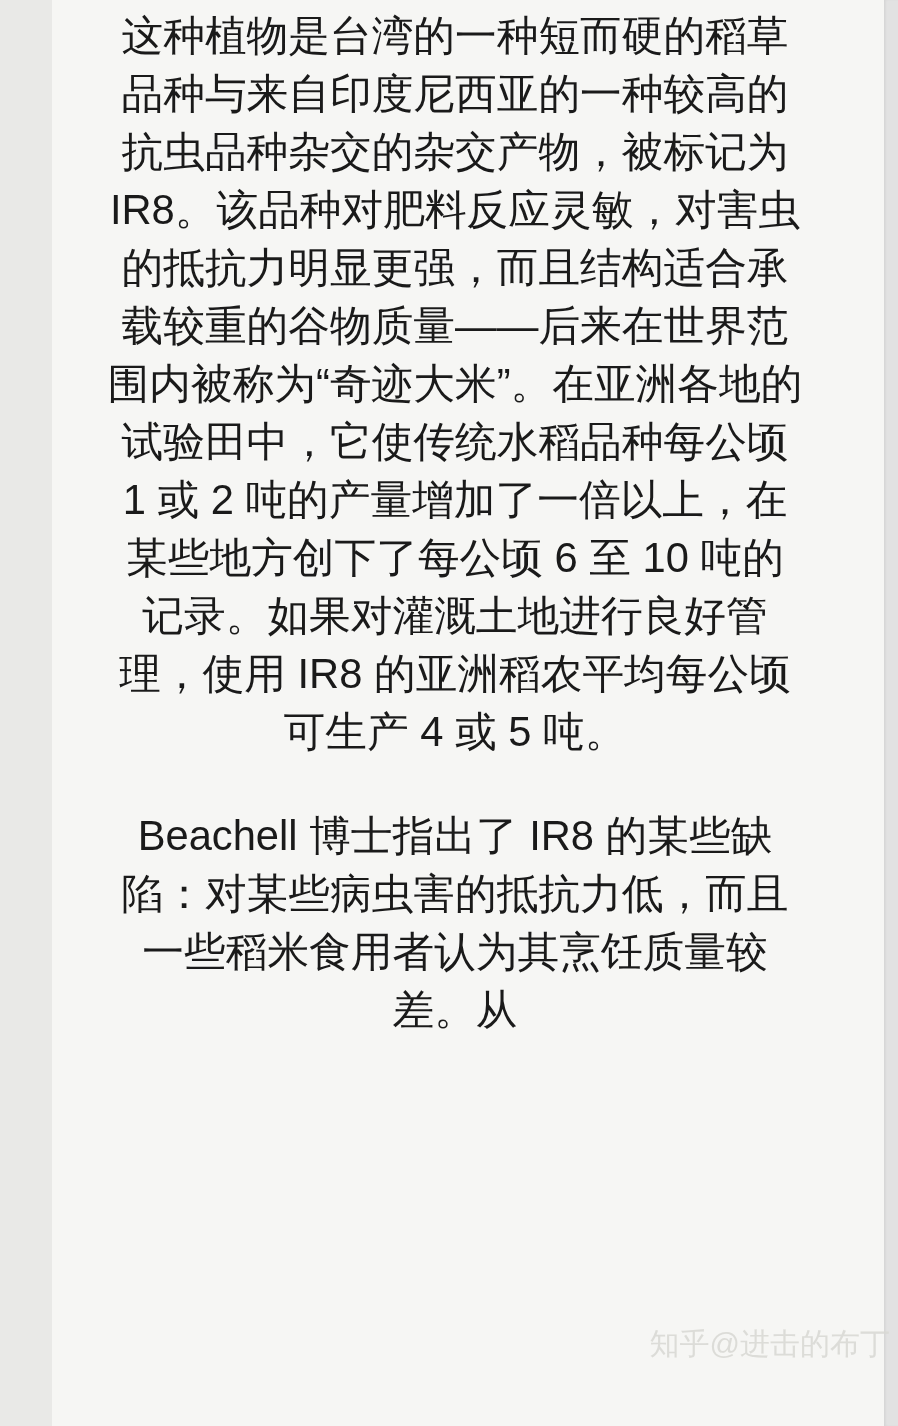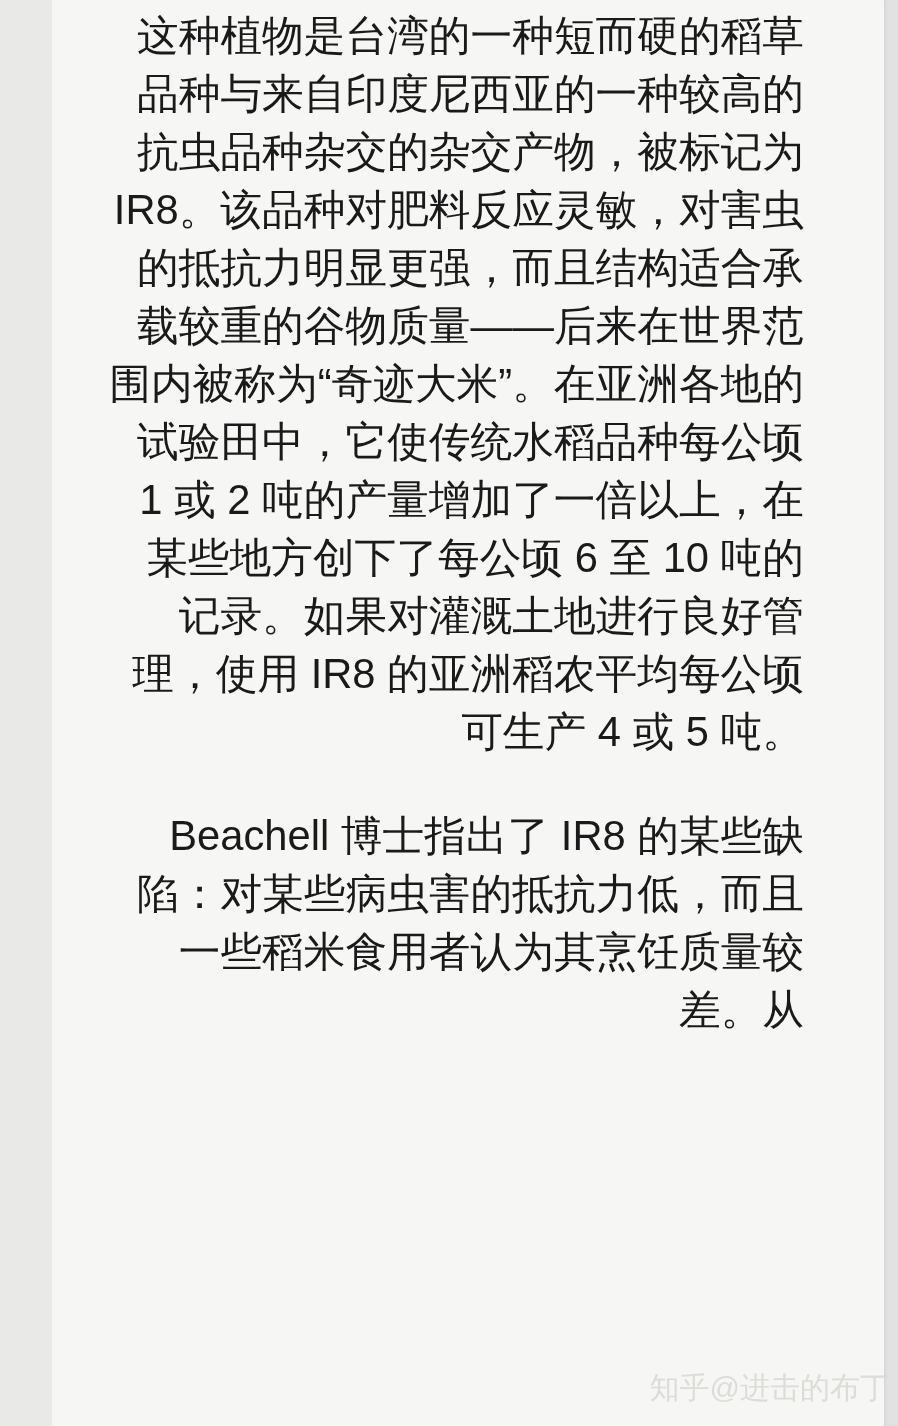--- a/index.html
+++ b/index.html
@@ -43,30 +43,30 @@
     left: 54px;
     top: 7px;
     width: 710px;
   }
   .article p {
     margin: 0 12px 46px 0;
     font-size: 41.7px;
     line-height: 58px;
     letter-spacing: 0;
     color: #1a1a1a;
-    text-align: right;
+    text-align: center;
     word-break: normal;
     overflow-wrap: break-word;
   }
   .article p:last-child {
     margin-bottom: 0;
   }
   .watermark {
     position: absolute;
-    top: 1371px;
+    top: 1327px;
     right: 8px;
     font-size: 30px;
     line-height: 34px;
     color: rgba(216, 216, 212, 0.88);
     white-space: nowrap;
     z-index: 5;
     pointer-events: none;
   }
 </style>
 </head>

